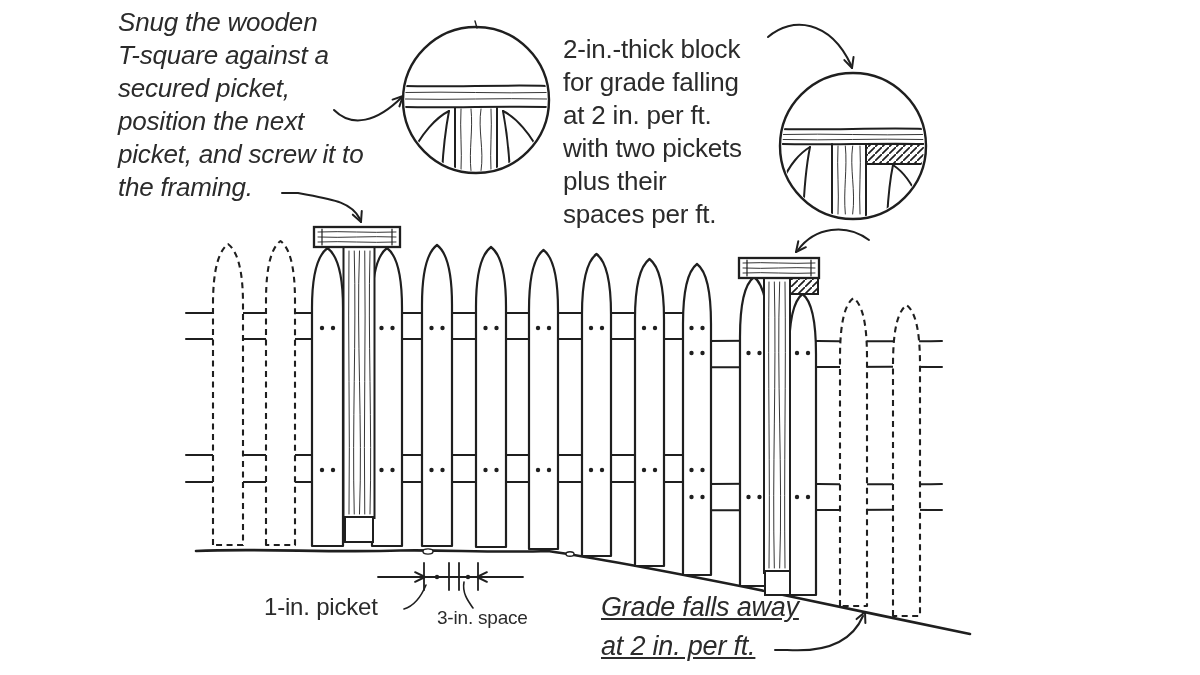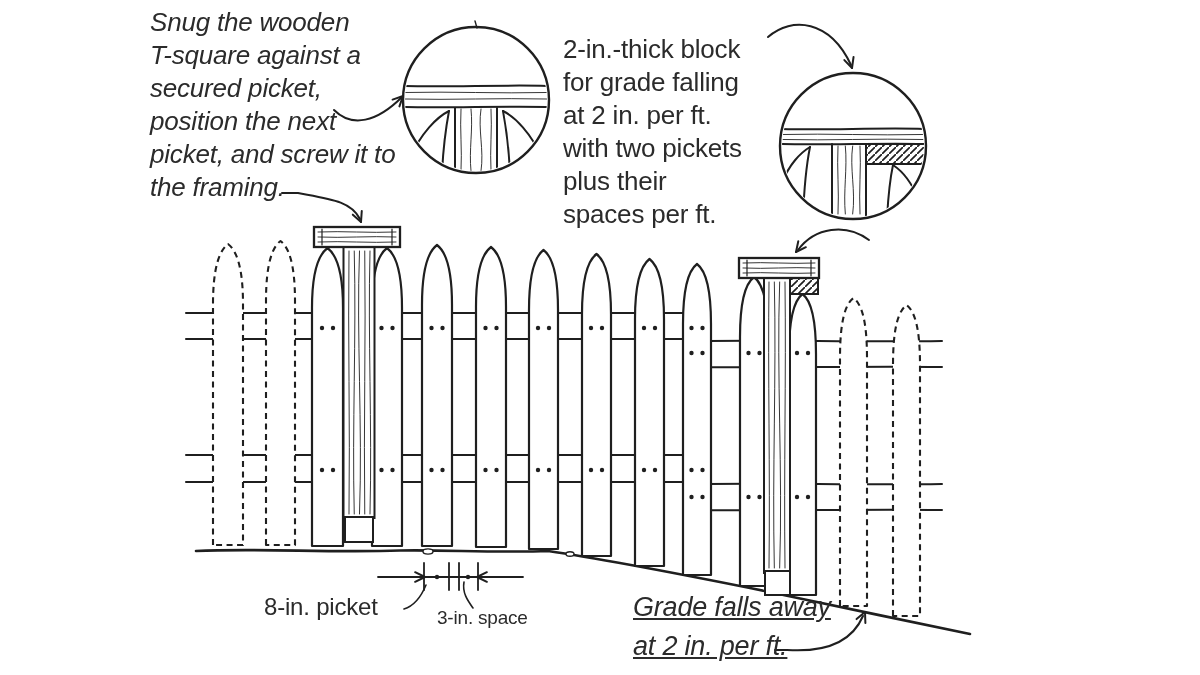--- a/index.html
+++ b/index.html
@@ -11,21 +11,21 @@
     font-family:"Liberation Sans", sans-serif;
     margin:0 auto;
   }
   .stage svg{position:absolute;left:0;top:0;}
   .note{
     position:absolute;
     white-space:pre-line;
     color:#2b2b2b;
     letter-spacing:-0.2px;
   }
-  .italic{font-style:italic;margin-left:32px;}
+  .italic{font-style:italic;}
   #t-snug  {left:118px; top:6px;   font-size:26px; line-height:33px;}
   #t-block {left:563px; top:33px;  font-size:26px; line-height:33px;}
   #t-slope {left:874px; top:226px; font-size:27px; line-height:35px;}
   #t-grade {left:601px; top:588px; font-size:27px; line-height:39px;text-decoration:underline;}
   #t-picket{left:264px; top:593px; font-size:24px;}
   #t-space {left:437px; top:607px; font-size:19px;}
 </style>
 </head>
 <body>
 
@@ -233,15 +233,15 @@
 picket, and screw it to
 the framing.</div>
   <div id="t-block" class="note">2-in.-thick block
 for grade falling
 at 2 in. per ft.
 with two pickets
 plus their
 spaces per ft.</div>
   <div id="t-grade" class="note italic">Grade falls away
 at 2 in. per ft.</div>
-  <div id="t-picket" class="note">8-in. picket</div>
+  <div id="t-picket" class="note">1-in. picket</div>
   <div id="t-space" class="note">3-in. space</div>
 </div>
 
 </body></html>

